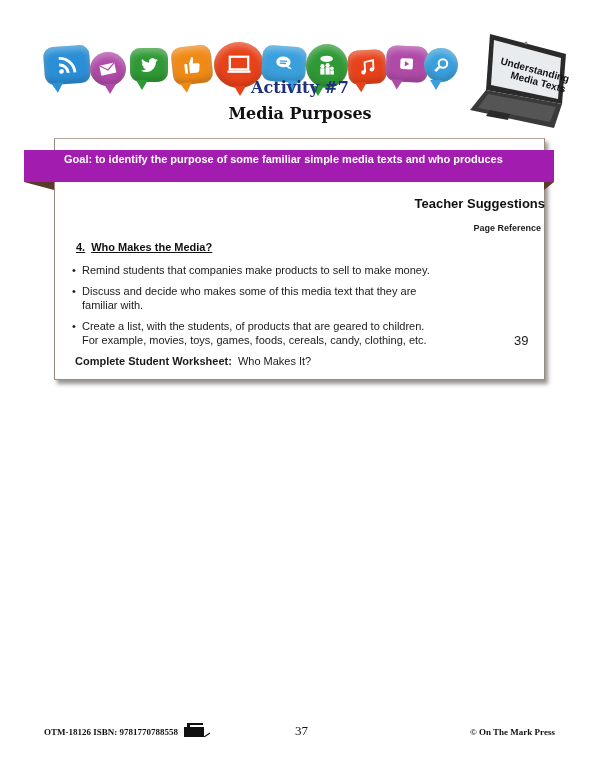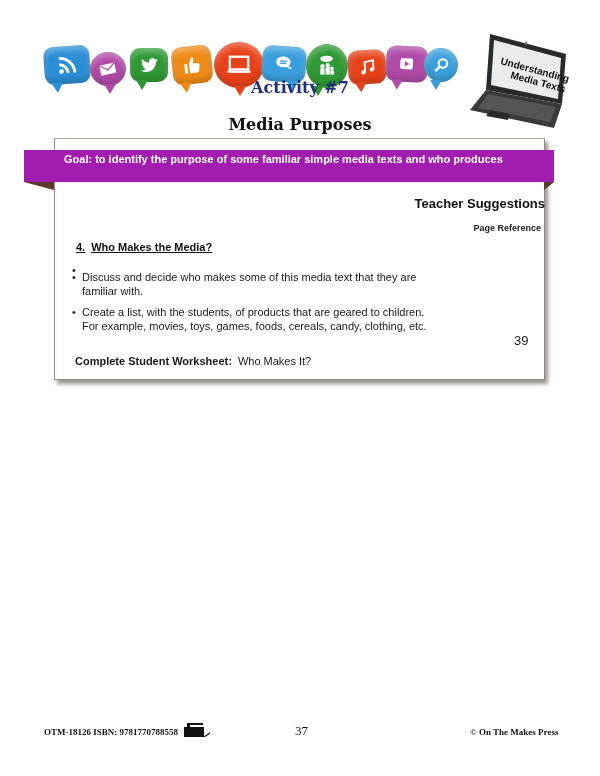--- a/index.html
+++ b/index.html
@@ -17,21 +17,21 @@
   .bubble.tail-right::after { right: 6px; }
   .bubble.tail-mid::after { left: 40%; }
   .bubble svg { width: 60%; height: 60%; }
 
   
   .laptop { position: absolute; left: 470px; top: 24px; width: 110px; height: 112px; }
 
   
   .title-wrap { position: absolute; left: 150px; top: 79px; width: 300px; text-align: center; }
   .activity { font-family: "DejaVu Serif", serif; font-weight: bold; font-size: 16px; color: #1f2f7a; line-height: 18px; }
-  .subtitle { font-family: "DejaVu Serif", serif; font-weight: bold; font-size: 16px; color: #111; line-height: 20px; margin-top: 18px; }
+  .subtitle { font-family: "DejaVu Serif", serif; font-weight: bold; font-size: 16px; color: #111; line-height: 20px; margin-top: 7px; }
 
   
   .box { position: absolute; left: 54px; top: 138px; width: 491px; height: 242px; background: #fff;
          border: 1px solid #9a8a80; border-top-color: #b8a89e;
          box-shadow: 3px 4px 4px rgba(70,60,55,0.55); }
 
   .goal-banner { position: absolute; left: 24px; top: 150px; width: 530px; height: 32px; background: #a21caf;
                  color: #fff; font-size: 11px; font-weight: bold; line-height: 13px; padding: 3px 0 0 40px; z-index: 2; }
   .goal-banner .goal-line2 { padding-left: 47px; display: block; }
   .fold { position: absolute; width: 0; height: 0; z-index: 1; }
@@ -161,20 +161,21 @@
 <div class="ts-heading">Teacher Suggestions</div>
 <div class="page-ref-head">Page Reference</div>
 
 <div class="section-title">
   <span class="num">4.</span><span>Who Makes the Media?</span>
 </div>
 
 <ul class="bullets">
   <li>
     <span class="dot">•</span>
+    <span>Remind students that companies make products to sell to make money.</span>
   </li>
   <li>
     <span class="dot">•</span>
     <span>Discuss and decide who makes some of this media text that they are</span><br>
     <span>familiar with.</span>
   </li>
   <li>
     <span class="dot">•</span>
     <span>Create a list, with the students, of products that are geared to children.</span><br>
     <span>For example, movies, toys, games, foods, cereals, candy, clothing, etc.</span>
@@ -190,13 +191,13 @@
 <div class="footer-left">OTM-18126  ISBN: 9781770788558</div>
 <div class="copier">
   <svg viewBox="0 0 26 14" width="26" height="14">
     <rect x="0" y="4" width="20" height="10" fill="#111"></rect>
     <rect x="3" y="0" width="3" height="5" fill="#111"></rect>
     <rect x="3" y="0" width="16" height="2" fill="#111"></rect>
     <path d="M20 14 L26 10" stroke="#111" stroke-width="1.2"></path>
   </svg>
 </div>
 <div class="footer-page">37</div>
-<div class="footer-right">© On The Makes Press</div>
+<div class="footer-right">© On The Mark Press</div>
 
 </body></html>

